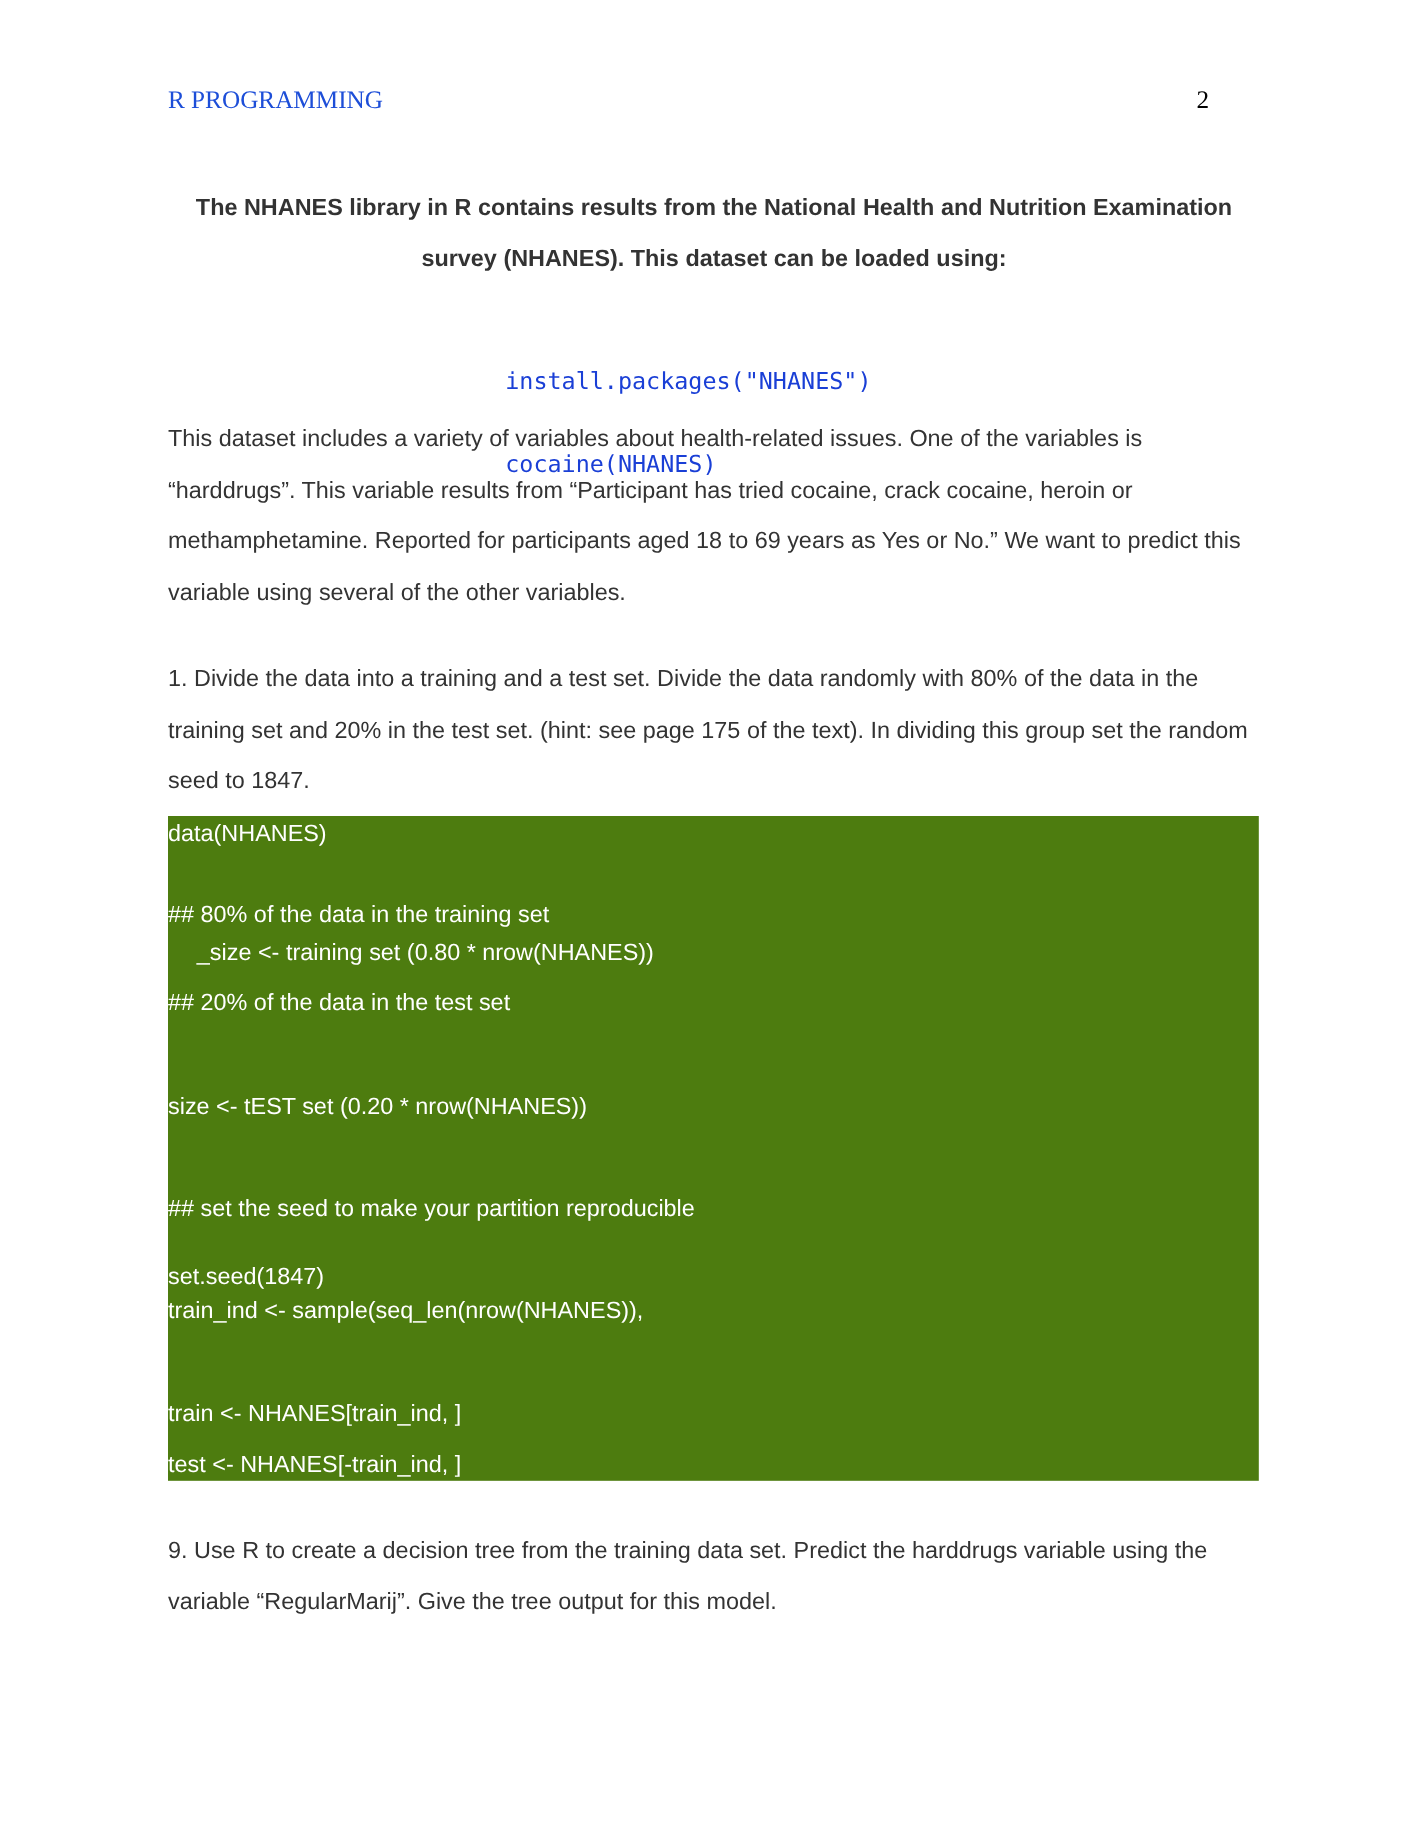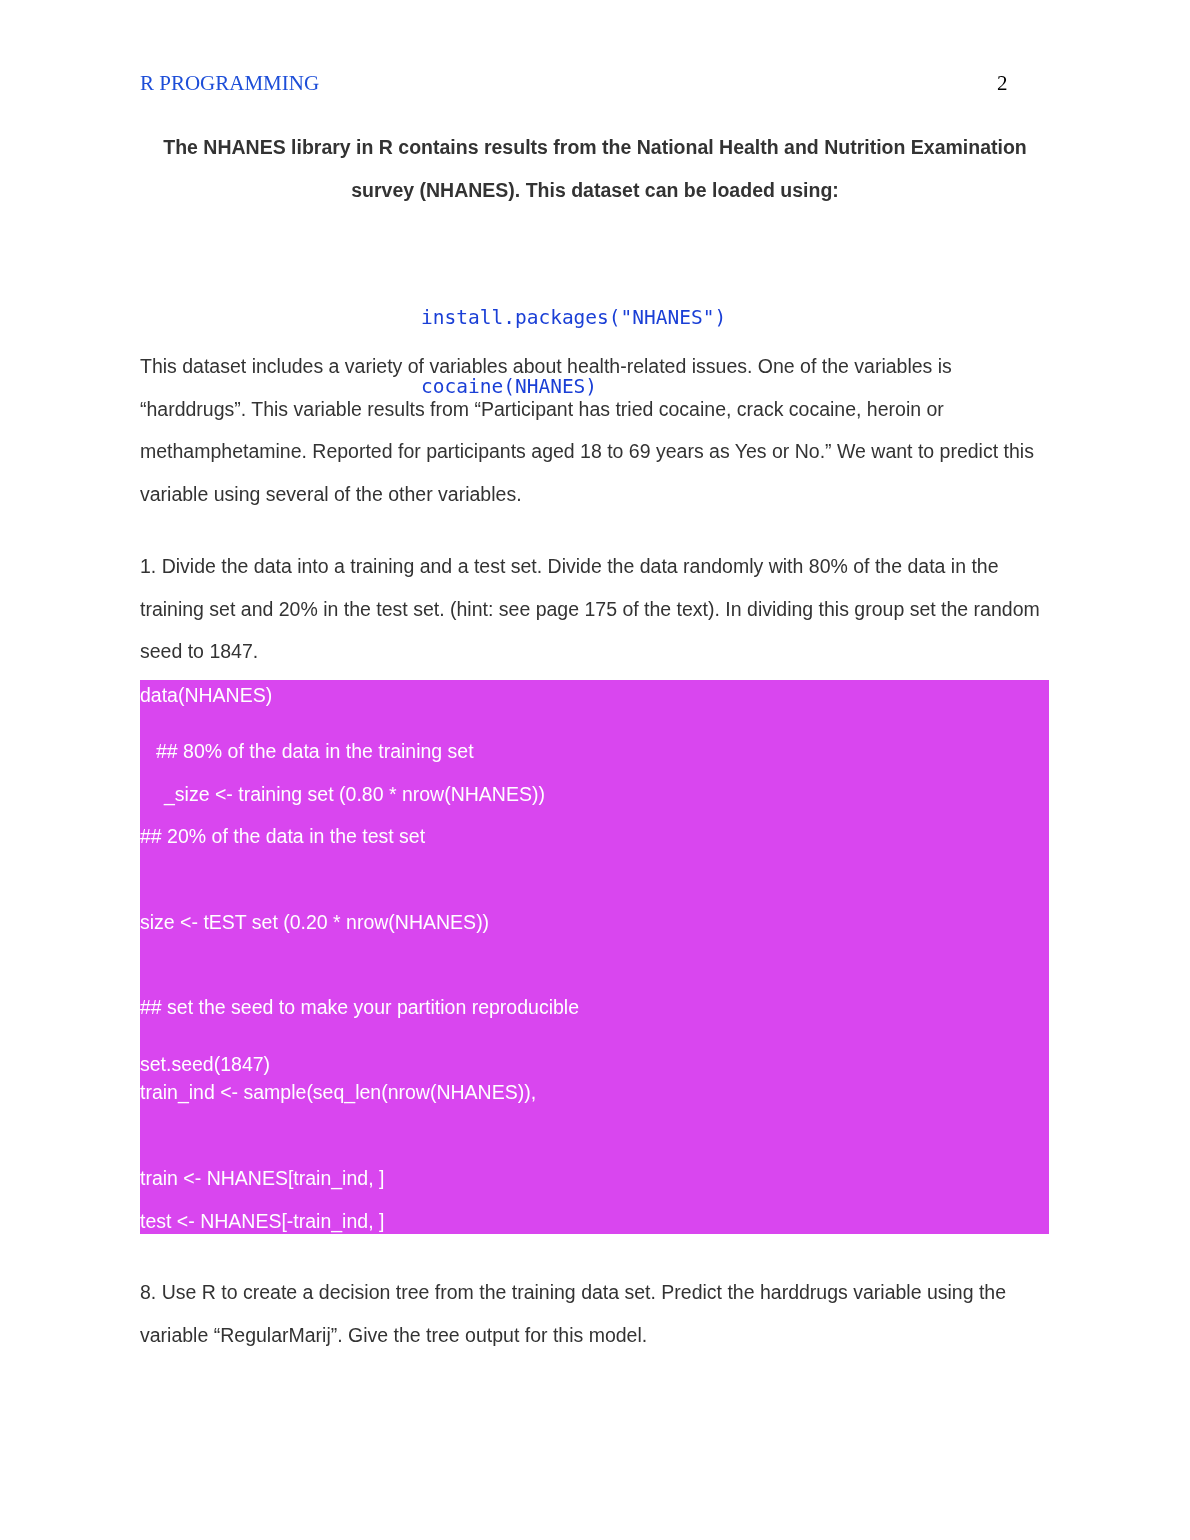--- a/index.html
+++ b/index.html
@@ -29,21 +29,21 @@
       left: 997px;
       top: 71px;
       font-family: "Liberation Serif", "DejaVu Serif", serif;
       font-size: 21px;
       color: #000000;
     }
     .title {
       position: absolute;
       left: 140px;
       width: 910px;
-      top: 126px;
+      top: 152px;
       text-align: center;
       font-weight: bold;
       font-size: 19.5px;
       line-height: 43px;
       color: #333333;
     }
     .code-snippet {
       position: absolute;
       left: 421px;
       top: 260px;
@@ -63,21 +63,21 @@
     }
     .p-intro { top: 345px; }
     .p-q1 { top: 545px; }
     .p-q2 { top: 1271px; }
     .code-block {
       position: absolute;
       left: 140px;
       top: 680px;
       width: 909px;
       height: 554px;
-      background: #d946ef;
+      background: #4d7c0f;
       text-align: center;
     }
     .code-line {
       position: absolute;
       left: 0;
       font-size: 19.5px;
       color: #ffffff;
       white-space: pre;
       line-height: 28px;
     }
@@ -97,24 +97,24 @@
   <div>install.packages("NHANES")</div>
   <div>cocaine(NHANES)</div>
 </div>
 
 <div class="para p-intro">This dataset includes a variety of variables about health-related issues. One of the variables is “harddrugs”. This variable results from “Participant has tried cocaine, crack cocaine, heroin or methamphetamine. Reported for participants aged 18 to 69 years as Yes or No.” We want to predict this variable using several of the other variables.</div>
 
 <div class="para p-q1">1. Divide the data into a training and a test set. Divide the data randomly with 80% of the data in the training set and 20% in the test set. (hint: see page 175 of the text). In dividing this group set the random seed to 1847.</div>
 
 <div class="code-block">
   <div class="code-line" style="top:1px;">data(NHANES)</div>
-  <div class="code-line" style="top:57px;padding-left:16px;">## 80% of the data in the training set</div>
+  <div class="code-line" style="top:68px;">## 80% of the data in the training set</div>
   <div class="code-line" style="top:100px;padding-left:24px;">_size &lt;- training set (0.80 * nrow(NHANES))</div>
   <div class="code-line" style="top:142px;">## 20% of the data in the test set</div>
   <div class="code-line" style="top:228px;">size &lt;- tEST set (0.20 * nrow(NHANES))</div>
   <div class="code-line" style="top:313px;">## set the seed to make your partition reproducible</div>
   <div class="code-line" style="top:370px;">set.seed(1847)</div>
   <div class="code-line" style="top:398px;">train_ind &lt;- sample(seq_len(nrow(NHANES)),</div>
   <div class="code-line" style="top:484px;">train &lt;- NHANES[train_ind, ]</div>
   <div class="code-line" style="top:527px;">test &lt;- NHANES[-train_ind, ]</div>
 </div>
 
-<div class="para p-q2">8. Use R to create a decision tree from the training data set. Predict the harddrugs variable using the variable “RegularMarij”. Give the tree output for this model.</div>
+<div class="para p-q2">9. Use R to create a decision tree from the training data set. Predict the harddrugs variable using the variable “RegularMarij”. Give the tree output for this model.</div>
 
 </body></html>

